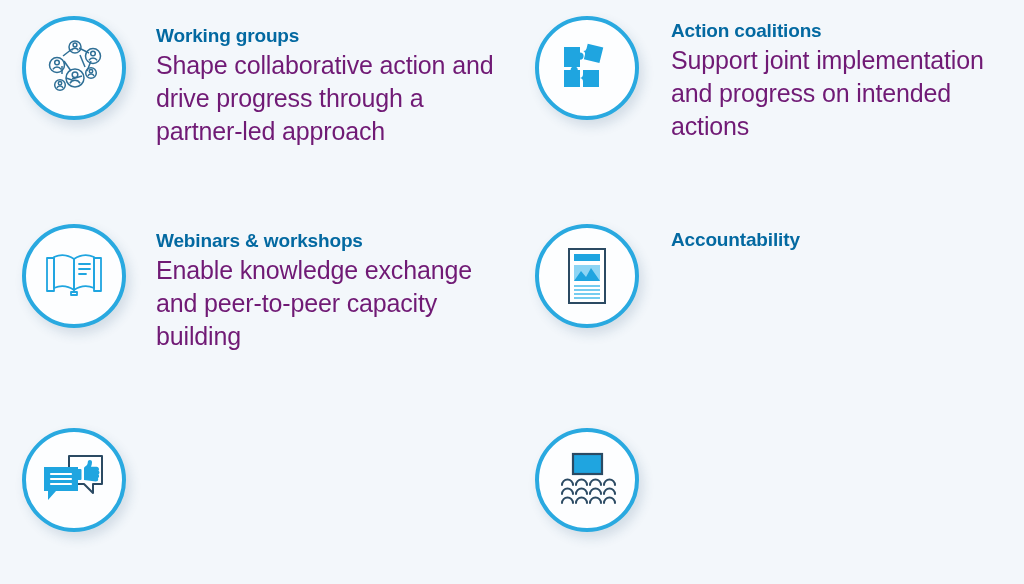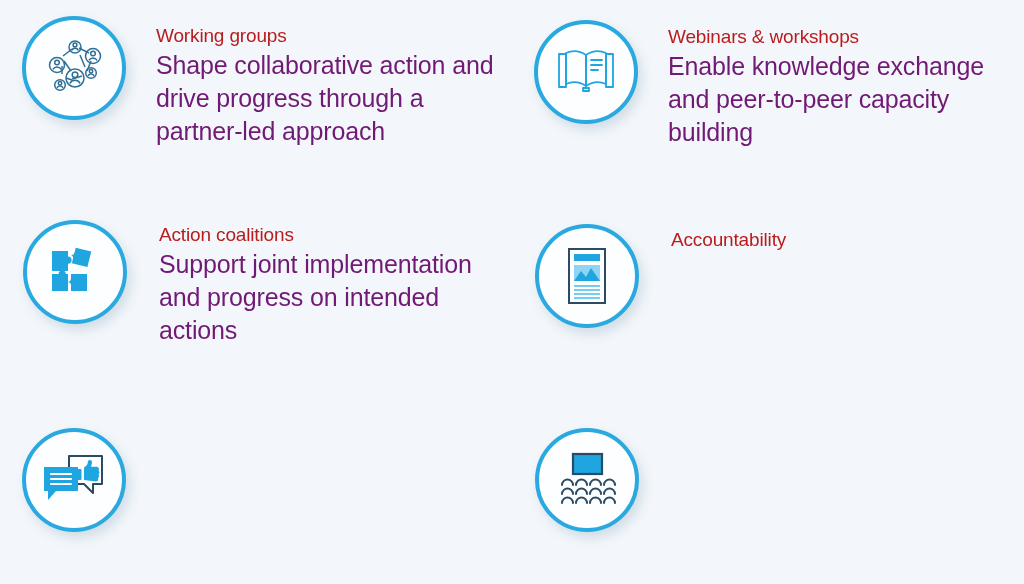--- a/index.html
+++ b/index.html
@@ -52,22 +52,22 @@
 
   .text-col {
     margin-left: 30px;
     padding-top: 8px;
     max-width: 352px;
   }
   .card.c2 .text-col { margin-left: 32px; }
 
   .title {
     font-size: 19px;
-    font-weight: normal;
-    color: #b91c1c;
+    font-weight: bold;
+    color: #0369a1;
     letter-spacing: -0.15px;
     line-height: 1.25;
     margin: 0 0 1px 0;
     white-space: nowrap;
   }
   .desc {
     font-size: 25px;
     color: #701a75;
     line-height: 1.33;
     margin: 0;
@@ -136,20 +136,43 @@
           <path d="M16 52.8a3.4 3.4 0 0 1 6 0"></path>
         </g>
       </svg>
     </div>
     <div class="text-col">
       <p class="title">Working groups</p>
       <p class="desc">Shape collaborative action and drive progress through a partner-led approach</p>
     </div>
   </div>
 
+  <div class="card r1 c2">
+    <div class="icon-circle">
+      <svg width="58" height="58" viewBox="0 0 58 58" aria-hidden="true">
+        <g fill="#1fa5e0">
+
+          <path d="M6 8 h16 v5.5 a3.6 3.6 0 0 1 0 7.2 V28 H6 Z"></path>
+
+          <path d="M6 31 h6.6 a3.6 3.6 0 0 1 7.2 0 H22 v17 H6 Z"></path>
+
+          <path d="M25 31 h16 v17 H25 v-5.5 a3.6 3.6 0 0 0-3.6-3.6 3.6 3.6 0 0 0 3.6-3.6 Z"></path>
+
+          <g transform="rotate(14 38 17)">
+            <path d="M27 7 h16 v16 H27 v-4.3 a3.4 3.4 0 0 0-3.4-3.4 3.4 3.4 0 0 0 3.4-3.4 Z"></path>
+          </g>
+        </g>
+      </svg>
+    </div>
+    <div class="text-col">
+      <p class="title">Action coalitions</p>
+      <p class="desc">Support joint implementation and progress on intended actions</p>
+    </div>
+  </div>
+
   <div class="card r2 c1">
     <div class="icon-circle">
       <svg width="62" height="56" viewBox="0 0 62 56" aria-hidden="true">
         <g fill="none" stroke="#1fa5e0" stroke-width="1.8" stroke-linejoin="round">
 
           <path d="M4 10 h7 v33 h-7 Z"></path>
 
           <path d="M51 10 h7 v33 h-7 Z"></path>
 
           <path d="M11 9 C18 6 25 7 31 11 v31 C25 38 18 37 11 40 Z"></path>
@@ -161,43 +184,20 @@
         <g stroke="#1fa5e0" stroke-width="1.8" stroke-linecap="round">
           <path d="M36 16 h11"></path>
           <path d="M36 21 h11"></path>
           <path d="M36 26 h7"></path>
         </g>
       </svg>
     </div>
     <div class="text-col">
       <p class="title">Webinars &amp; workshops</p>
       <p class="desc">Enable knowledge exchange and peer-to-peer capacity building</p>
-    </div>
-  </div>
-
-  <div class="card r1 c2">
-    <div class="icon-circle">
-      <svg width="58" height="58" viewBox="0 0 58 58" aria-hidden="true">
-        <g fill="#1fa5e0">
-
-          <path d="M6 8 h16 v5.5 a3.6 3.6 0 0 1 0 7.2 V28 H6 Z"></path>
-
-          <path d="M6 31 h6.6 a3.6 3.6 0 0 1 7.2 0 H22 v17 H6 Z"></path>
-
-          <path d="M25 31 h16 v17 H25 v-5.5 a3.6 3.6 0 0 0-3.6-3.6 3.6 3.6 0 0 0 3.6-3.6 Z"></path>
-
-          <g transform="rotate(14 38 17)">
-            <path d="M27 7 h16 v16 H27 v-4.3 a3.4 3.4 0 0 0-3.4-3.4 3.4 3.4 0 0 0 3.4-3.4 Z"></path>
-          </g>
-        </g>
-      </svg>
-    </div>
-    <div class="text-col">
-      <p class="title">Action coalitions</p>
-      <p class="desc">Support joint implementation and progress on intended actions</p>
     </div>
   </div>
 
   <div class="card r2 c2">
     <div class="icon-circle">
       <svg width="46" height="58" viewBox="0 0 46 58" aria-hidden="true">
         <rect x="5" y="2" width="36" height="54" fill="#ffffff" stroke="#2b4a63" stroke-width="2"></rect>
         <rect x="10" y="7" width="26" height="7" fill="#1fa5e0"></rect>
 
         <rect x="10" y="18" width="26" height="16" fill="#8ed5f4"></rect>

